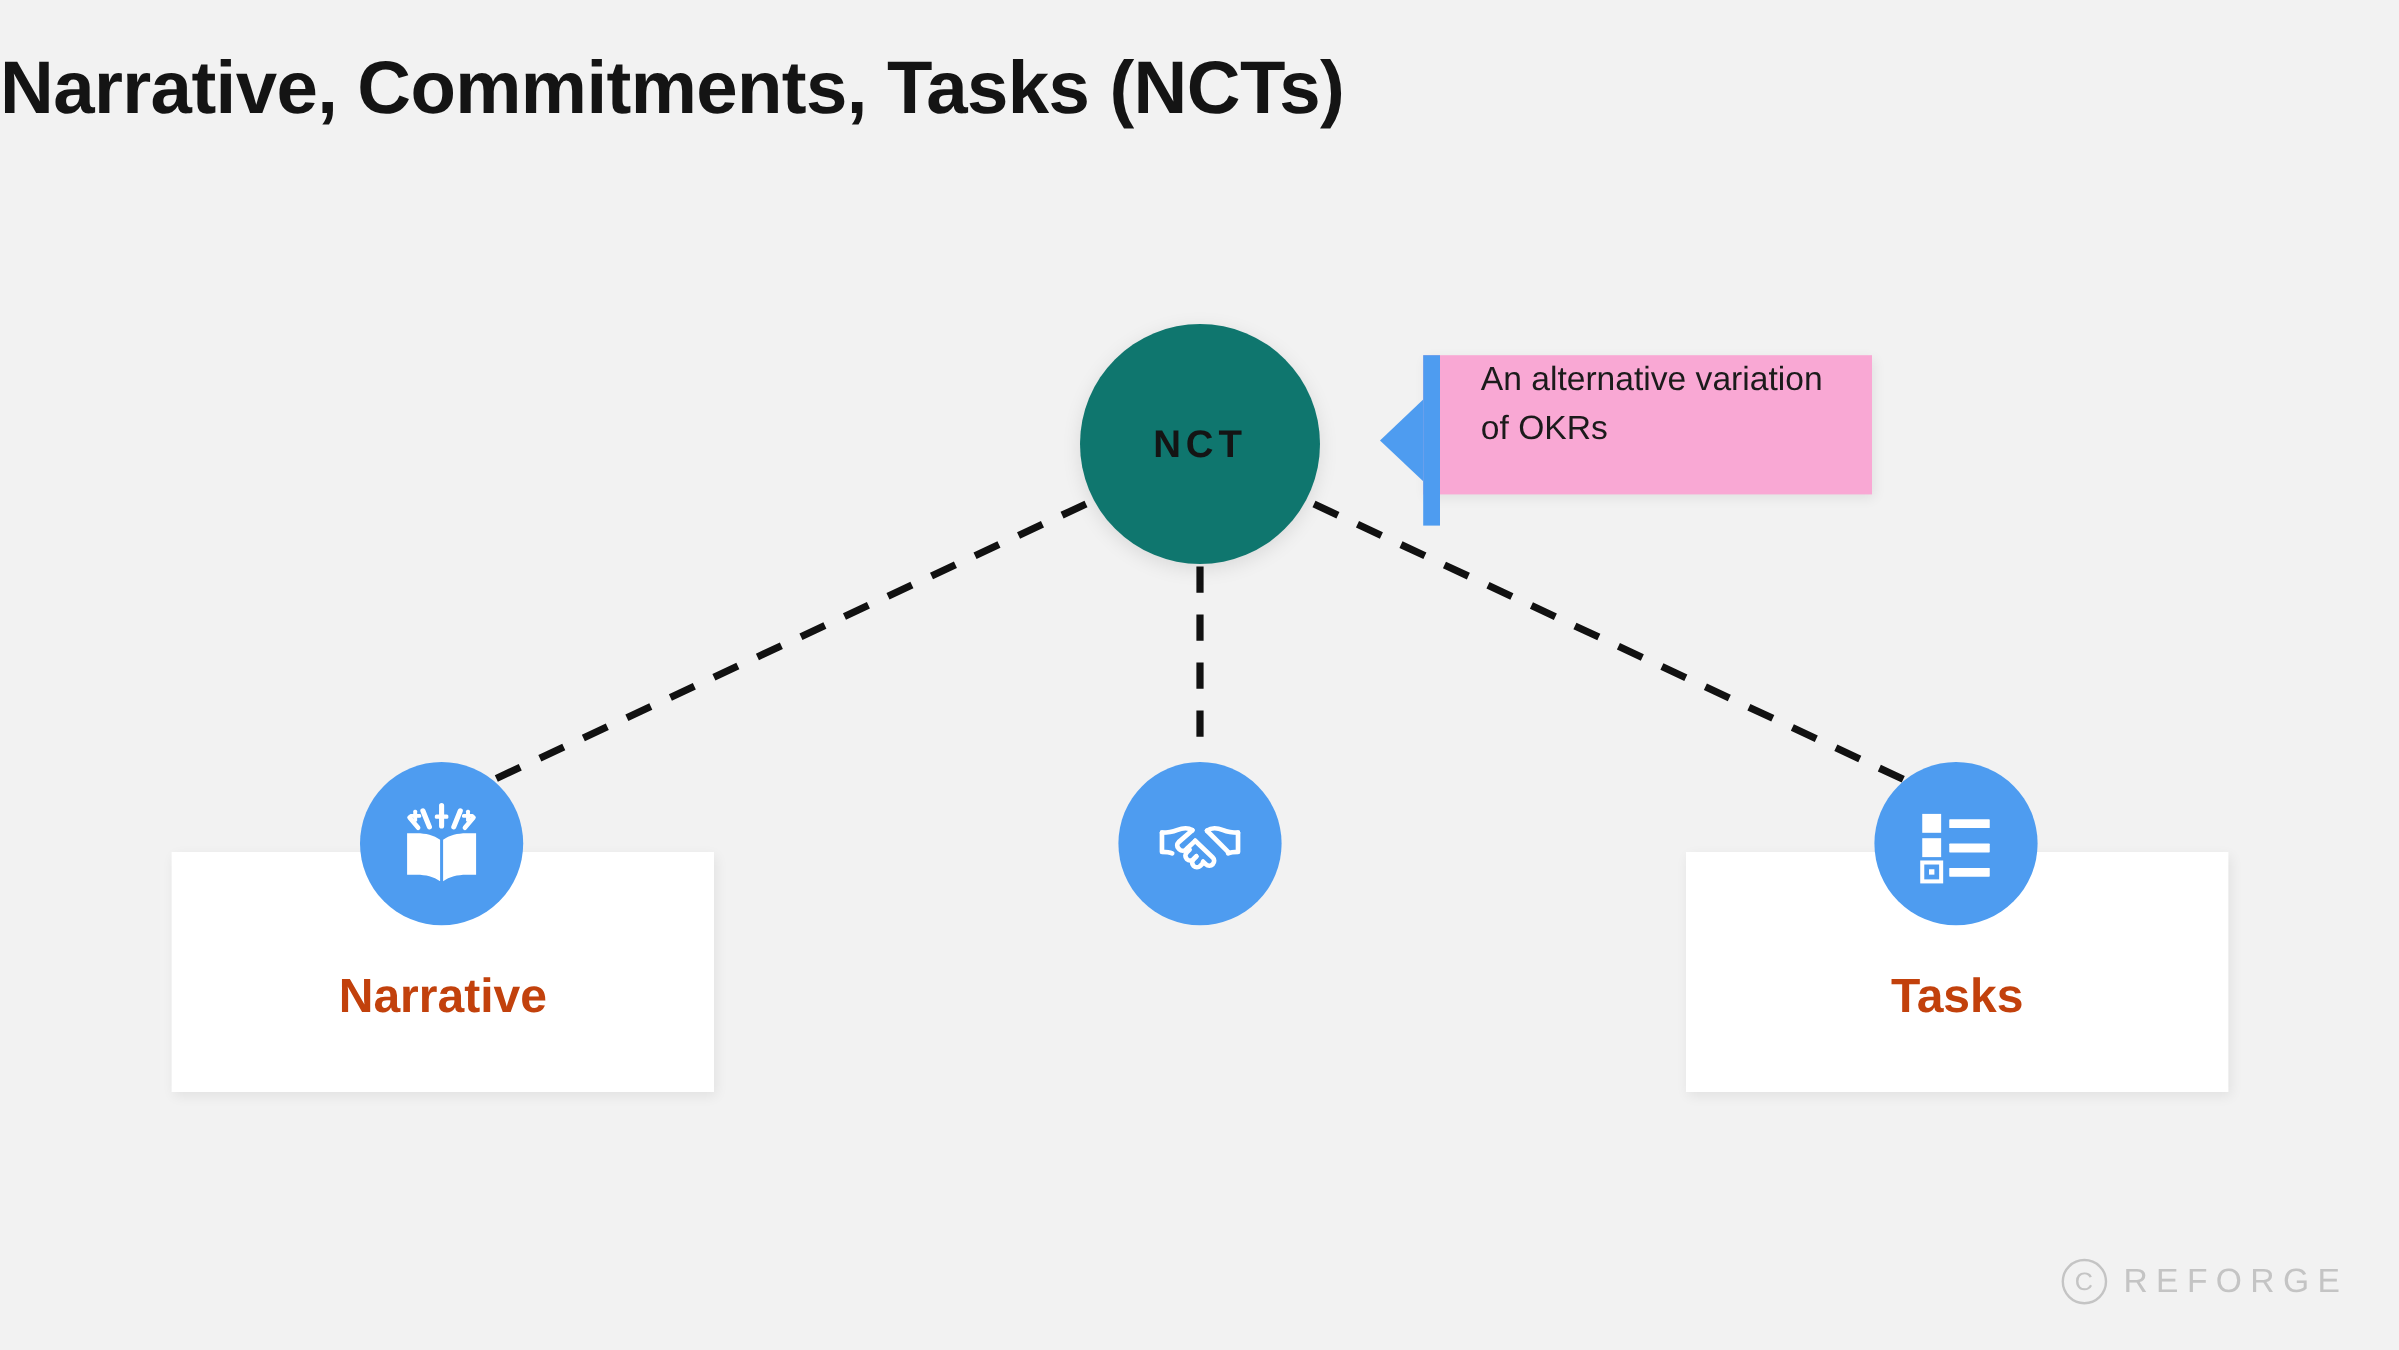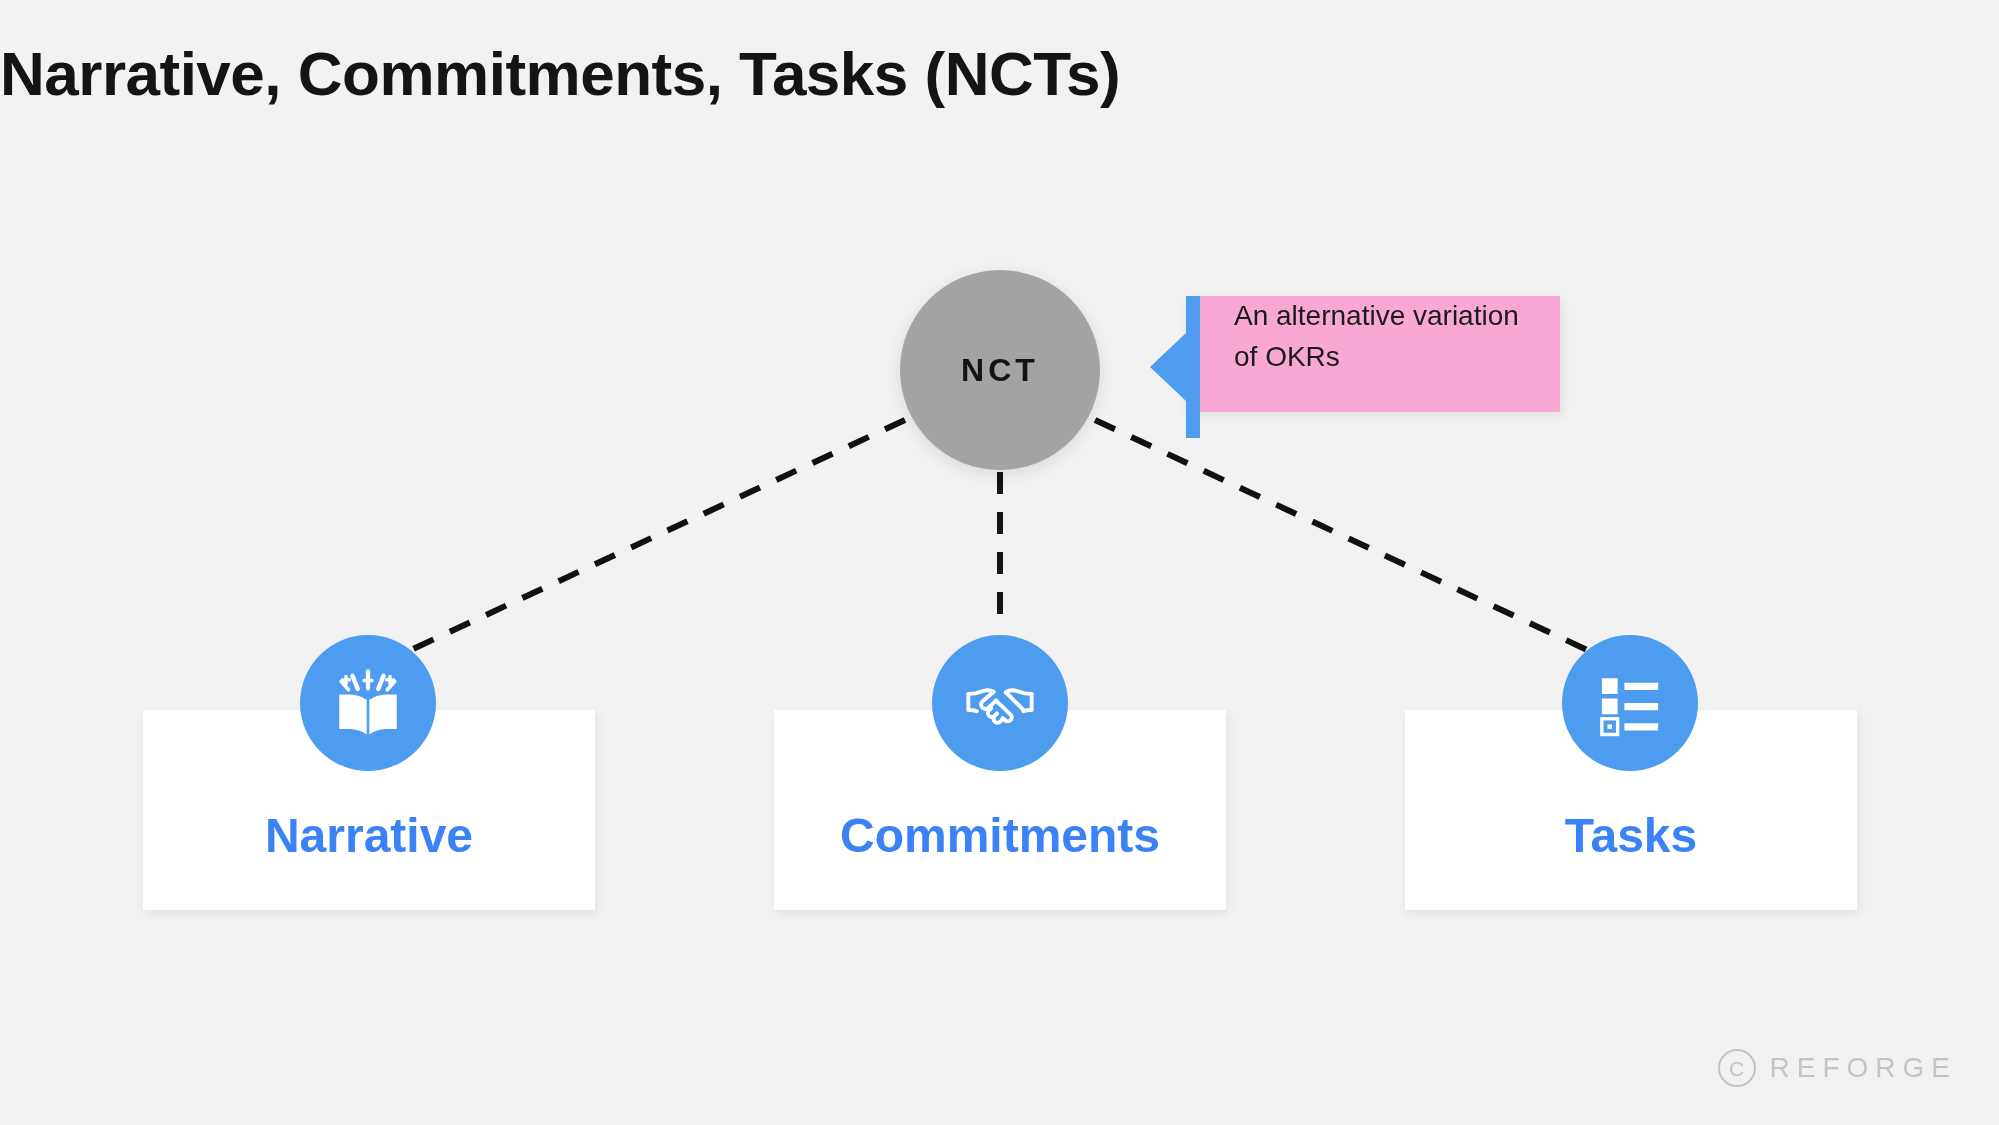--- a/index.html
+++ b/index.html
@@ -43,21 +43,21 @@
   }
 
   
   .hub {
     position: absolute;
     left: 900px;
     top: 270px;
     width: 200px;
     height: 200px;
     border-radius: 50%;
-    background: #a3a3a3;
+    background: #0f766e;
     box-shadow: 0 4px 16px rgba(0,0,0,0.10);
     display: flex;
     align-items: center;
     justify-content: center;
   }
   .hub-label {
     font-size: 32px;
     font-weight: 700;
     letter-spacing: 4px;
     color: #141414;
@@ -108,23 +108,23 @@
     height: 200px;
     background: #ffffff;
     box-shadow: 2px 3px 10px rgba(0,0,0,0.07);
   }
   .card-label {
     position: absolute;
     left: 0;
     top: 98px;
     width: 452px;
     text-align: center;
-    font-size: 48px;
+    font-size: 40px;
     font-weight: 700;
-    color: #3b82f6;
+    color: #c2410c;
   }
   .card-1 { left: 143px; }
   .card-2 { left: 774px; }
   .card-3 { left: 1405px; }
 
   
   .bubble {
     position: absolute;
     top: 635px;
     width: 136px;
@@ -215,23 +215,20 @@
       <g>
         <rect x="48.3" y="9.5" width="2.6" height="8" rx="1"></rect>
         <rect x="45.6" y="12.2" width="8" height="2.6" rx="1"></rect>
       </g>
 
       <path d="M31 29.5c-4.2-3.1-9.6-4.4-15.5-4.4H9v27.6h6.5c5.9 0 11.3 1.3 15.5 4.4V29.5z"></path>
       <path d="M33 29.5c4.2-3.1 9.6-4.4 15.5-4.4H55v27.6h-6.5c-5.9 0-11.3 1.3-15.5 4.4V29.5z"></path>
     </svg>
   </div>
 
-  <div class="card card-2">
-    <div class="card-label">Commitments</div>
-  </div>
   <div class="bubble bubble-2">
     <svg width="78" height="78" viewBox="0 0 64 64" fill="none" stroke="#ffffff" stroke-width="3.2" stroke-linejoin="round" stroke-linecap="round">
       <path d="M6 24.5c4.2 0 7.5-.6 10.2-1.7 3.6-1.4 7.6-1.9 10.6 0"></path>
       <path d="M6 24.5v13.2c3.4 0 5.4.3 7 1"></path>
       <path d="M58 24.5c-4.2 0-7.5-.6-10.2-1.7-3.7-1.5-8-1.9-11 .4"></path>
       <path d="M58 24.5v13.2c-3.1 0-5.2.3-6.8 1"></path>
       <path d="M26.8 22.8 17.4 31c-1.3 1.2-1.3 3.1-.1 4.3l.6.6c1.3 1.3 3.4 1.3 4.7 0l6.1-5.8"></path>
       <path d="m28.7 30.1 12 11.4c1.3 1.2 1.3 3.3 0 4.6-1.3 1.3-3.3 1.3-4.6.1l-2-1.9"></path>
       <path d="m34.1 45.3-1.9 1.9c-1.3 1.3-3.3 1.3-4.6 0-1.3-1.3-1.3-3.3 0-4.6l1.9-1.9"></path>
       <path d="m29.5 40.7-1.9 1.9c-1.3 1.3-3.3 1.3-4.6 0-1.3-1.3-1.3-3.3 0-4.6l1.9-1.9"></path>

